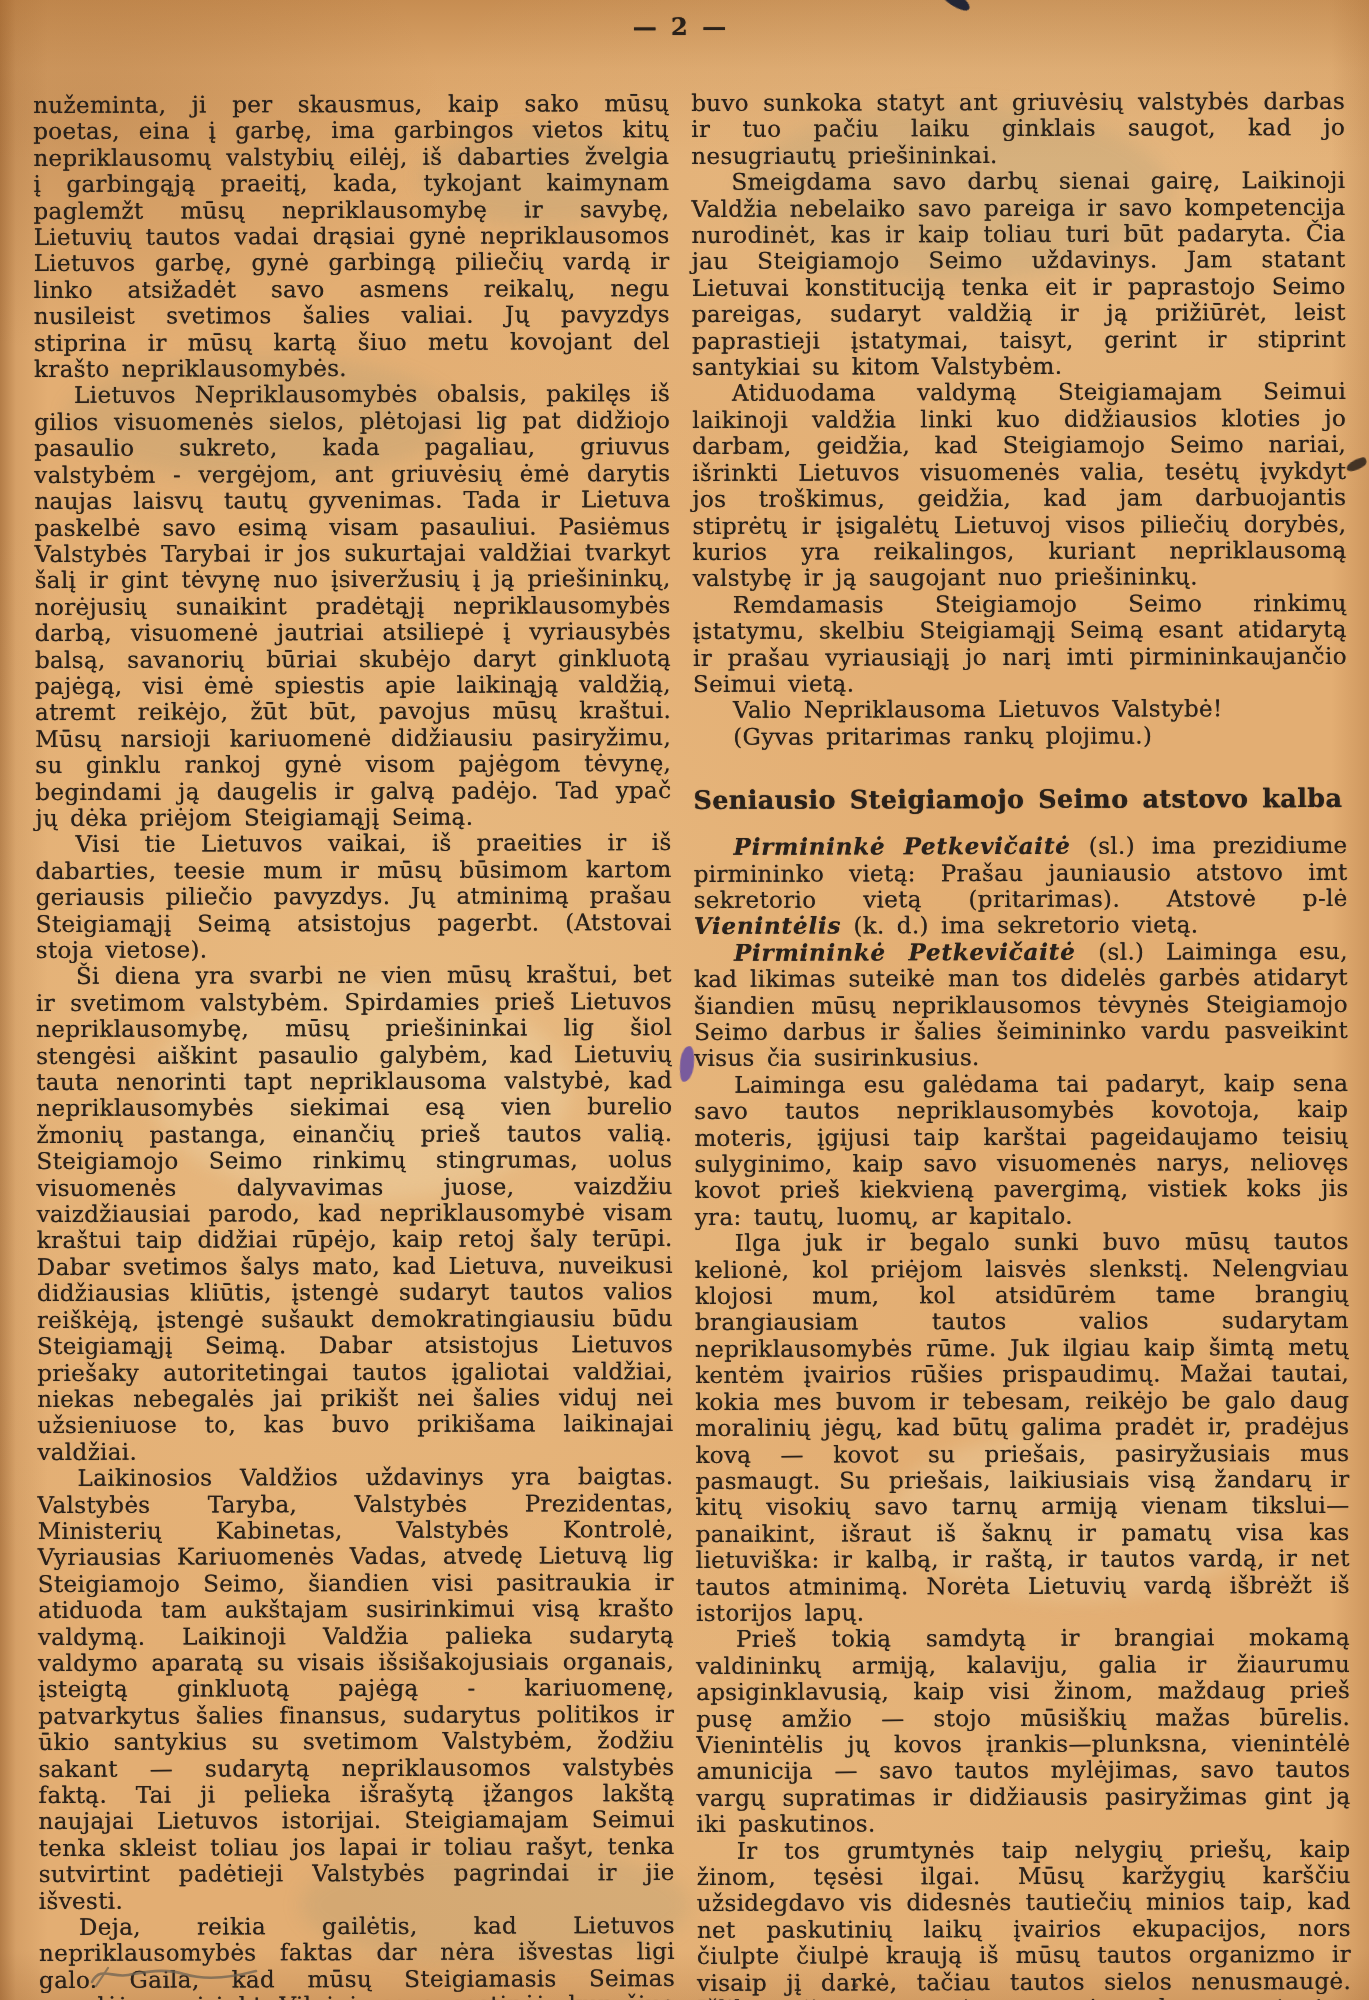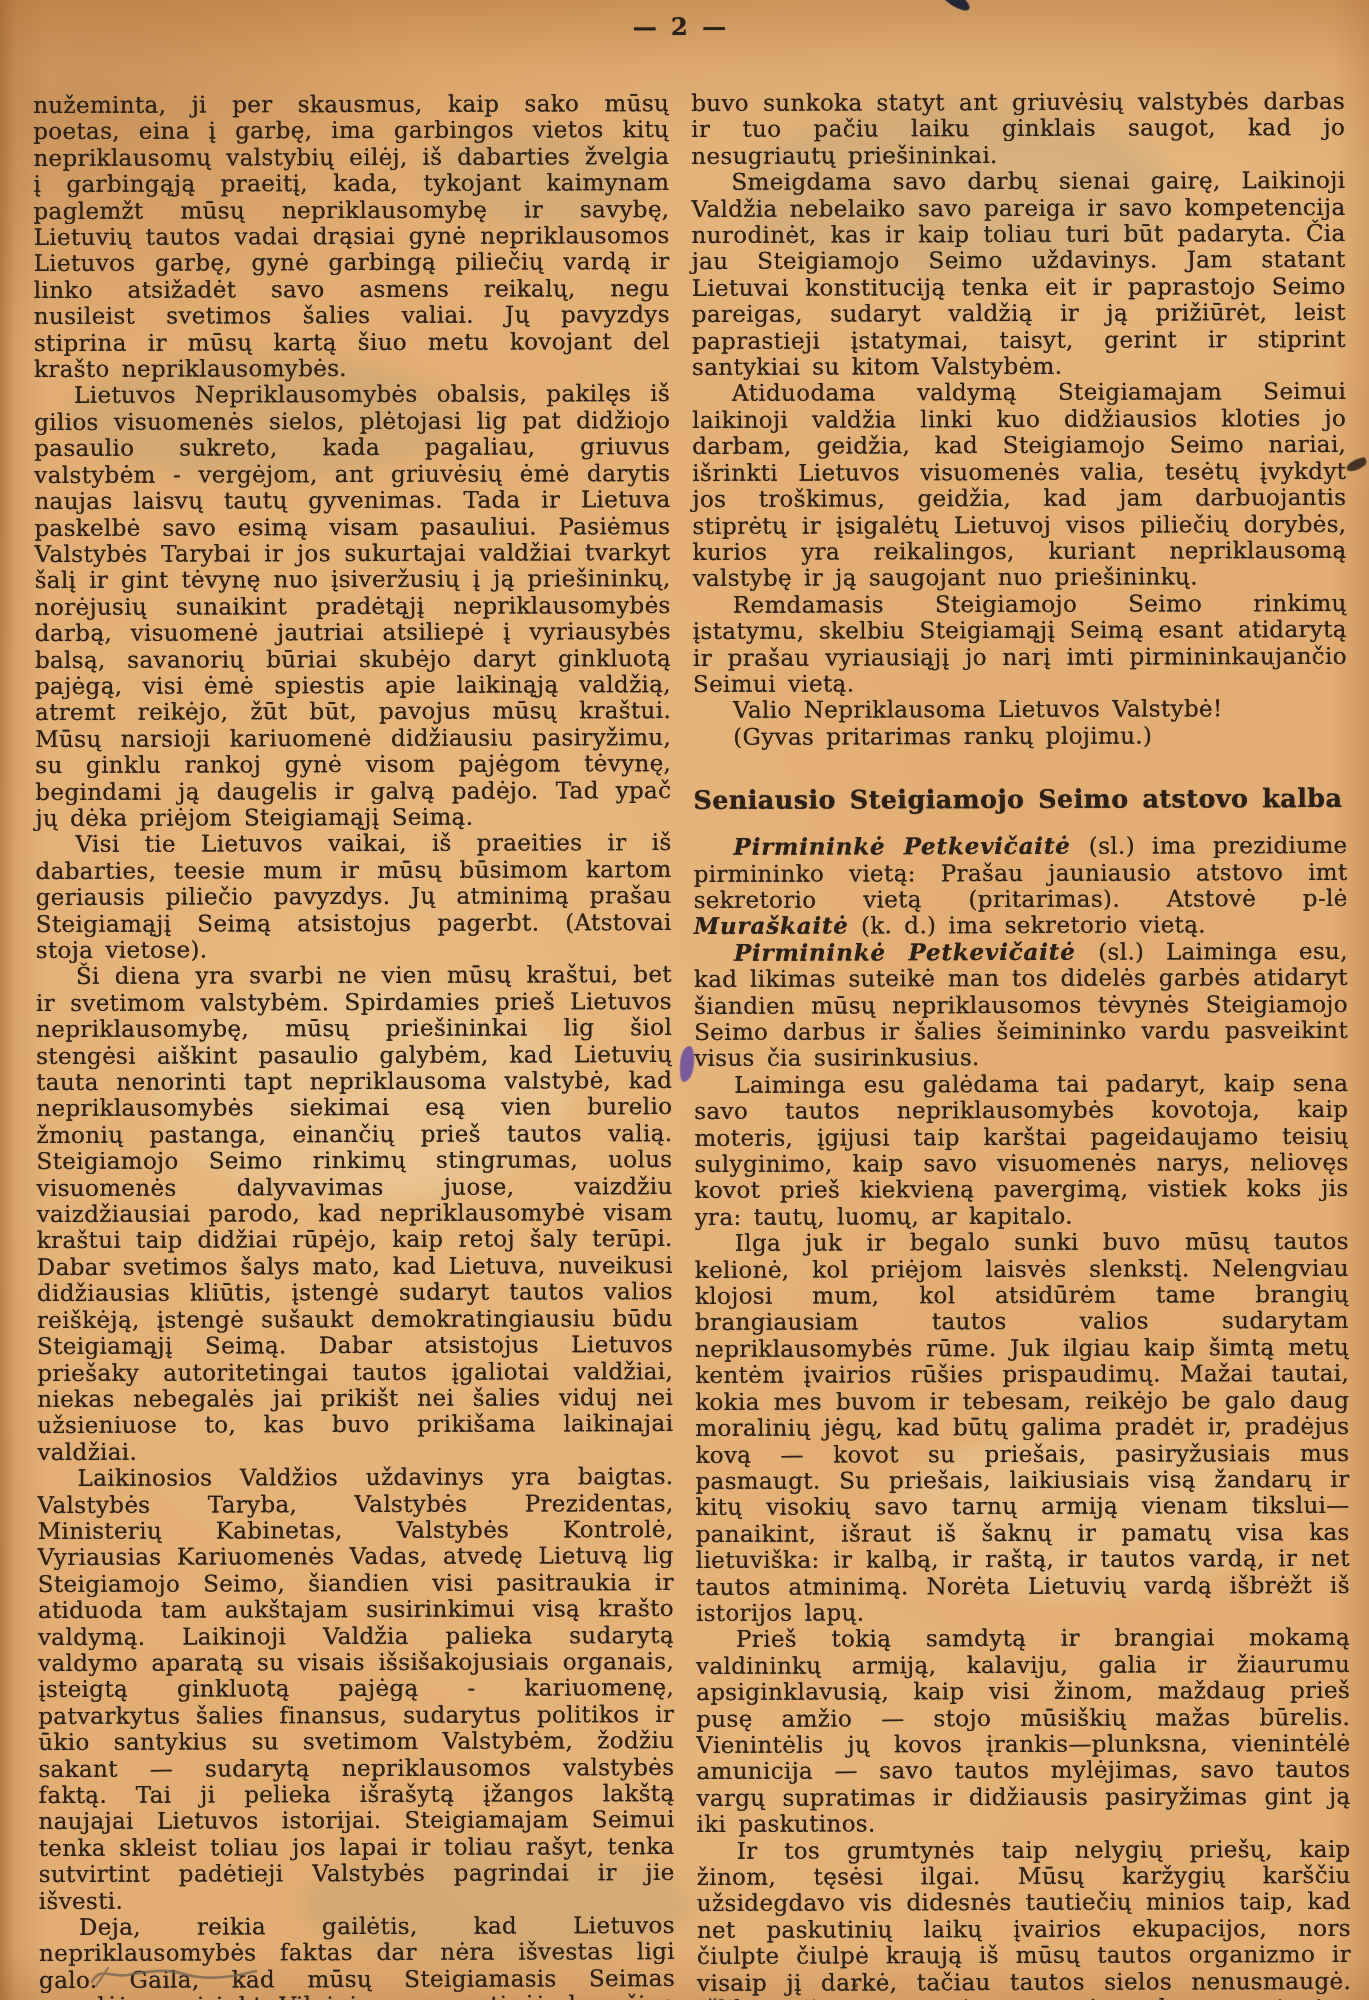--- a/index.html
+++ b/index.html
@@ -133,21 +133,21 @@
     <div>
         <p class="para no-indent"><span class="run-normal">buvo sunkoka statyt ant griuvėsių valstybės darbas ir tuo pačiu laiku ginklais saugot, kad jo nesugriautų priešininkai.</span></p>
         <p class="para"><span class="run-normal">Smeigdama savo darbų sienai gairę, Laikinoji Valdžia nebelaiko savo pareiga ir savo kompetencija nurodinėt, kas ir kaip toliau turi būt padaryta. Čia jau Steigiamojo Seimo uždavinys. Jam statant Lietuvai konstituciją tenka eit ir paprastojo Seimo pareigas, sudaryt valdžią ir ją prižiūrėt, leist paprastieji įstatymai, taisyt, gerint ir stiprint santykiai su kitom Valstybėm.</span></p>
         <p class="para"><span class="run-normal">Atiduodama valdymą Steigiamajam Seimui laikinoji valdžia linki kuo didžiausios kloties jo darbam, geidžia, kad Steigiamojo Seimo nariai, išrinkti Lietuvos visuomenės valia, tesėtų įvykdyt jos troškimus, geidžia, kad jam darbuojantis stiprėtų ir įsigalėtų Lietuvoj visos piliečių dorybės, kurios yra reikalingos, kuriant nepriklausomą valstybę ir ją saugojant nuo priešininkų.</span></p>
         <p class="para"><span class="run-normal">Remdamasis Steigiamojo Seimo rinkimų įstatymu, skelbiu Steigiamąjį Seimą esant atidarytą ir prašau vyriausiąjį jo narį imti pirmininkaujančio Seimui vietą.</span></p>
         <p class="para"><span class="run-normal">Valio Nepriklausoma Lietuvos Valstybė!</span></p>
         <p class="para"><span class="run-normal">(Gyvas pritarimas rankų plojimu.)</span></p>
       </div>
     <h2 class="section-heading">Seniausio Steigiamojo Seimo atstovo kalba</h2>
     <div>
-        <p class="para"><span class="run-bold-italic">Pirmininkė Petkevičaitė </span><span class="run-normal">(sl.) ima prezidiume pirmininko vietą: Prašau jauniausio atstovo imt sekretorio vietą (pritarimas). Atstovė p-lė </span><span class="run-bold-italic">Muraškaitė</span><span class="run-normal"> (k. d.) ima sekretorio vietą.</span></p>
+        <p class="para"><span class="run-bold-italic">Pirmininkė Petkevičaitė </span><span class="run-normal">(sl.) ima prezidiume pirmininko vietą: Prašau jauniausio atstovo imt sekretorio vietą (pritarimas). Atstovė p-lė </span><span class="run-bold-italic">Vienintėlis</span><span class="run-normal"> (k. d.) ima sekretorio vietą.</span></p>
         <p class="para"><span class="run-bold-italic">Pirmininkė Petkevičaitė </span><span class="run-normal">(sl.) Laiminga esu, kad likimas suteikė man tos didelės garbės atidaryt šiandien mūsų nepriklausomos tėvynės Steigiamojo Seimo darbus ir šalies šeimininko vardu pasveikint visus čia susirinkusius.</span></p>
         <p class="para"><span class="run-normal">Laiminga esu galėdama tai padaryt, kaip sena savo tautos nepriklausomybės kovotoja, kaip moteris, įgijusi taip karštai pageidaujamo teisių sulyginimo, kaip savo visuomenės narys, neliovęs kovot prieš kiekvieną pavergimą, vistiek koks jis yra: tautų, luomų, ar kapitalo.</span></p>
         <p class="para"><span class="run-normal">Ilga juk ir begalo sunki buvo mūsų tautos kelionė, kol priėjom laisvės slenkstį. Nelengviau klojosi mum, kol atsidūrėm tame brangių brangiausiam tautos valios sudarytam nepriklausomybės rūme. Juk ilgiau kaip šimtą metų kentėm įvairios rūšies prispaudimų. Mažai tautai, kokia mes buvom ir tebesam, reikėjo be galo daug moralinių jėgų, kad būtų galima pradėt ir, pradėjus kovą — kovot su priešais, pasiryžusiais mus pasmaugt. Su priešais, laikiusiais visą žandarų ir kitų visokių savo tarnų armiją vienam tikslui—panaikint, išraut iš šaknų ir pamatų visa kas lietuviška: ir kalbą, ir raštą, ir tautos vardą, ir net tautos atminimą. Norėta Lietuvių vardą išbrėžt iš istorijos lapų.</span></p>
         <p class="para"><span class="run-normal">Prieš tokią samdytą ir brangiai mokamą valdininkų armiją, kalaviju, galia ir žiaurumu apsiginklavusią, kaip visi žinom, maždaug prieš pusę amžio — stojo mūsiškių mažas būrelis. Vienintėlis jų kovos įrankis—plunksna, vienintėlė amunicija — savo tautos mylėjimas, savo tautos vargų supratimas ir didžiausis pasiryžimas gint ją iki paskutinos.</span></p>
         <p class="para"><span class="run-normal">Ir tos grumtynės taip nelygių priešų, kaip žinom, tęsėsi ilgai. Mūsų karžygių karščiu užsidegdavo vis didesnės tautiečių minios taip, kad net paskutinių laikų įvairios ekupacijos, nors čiulpte čiulpė kraują iš mūsų tautos organizmo ir visaip jį darkė, tačiau tautos sielos nenusmaugė. Išliko ji gyva, ir su ja drauge tautos nepriklausomybės obalsis, del kurio šiandien jau niekas nebeatsisako savo galvos guldyt, savo kraujo liet. Nors dar dalis mūsų tautos kūno tebevargsta po svetimu jungu, nors ir netenka mum patiem šalies</span></p>
       </div>
   </section>
 
 </div>
 

